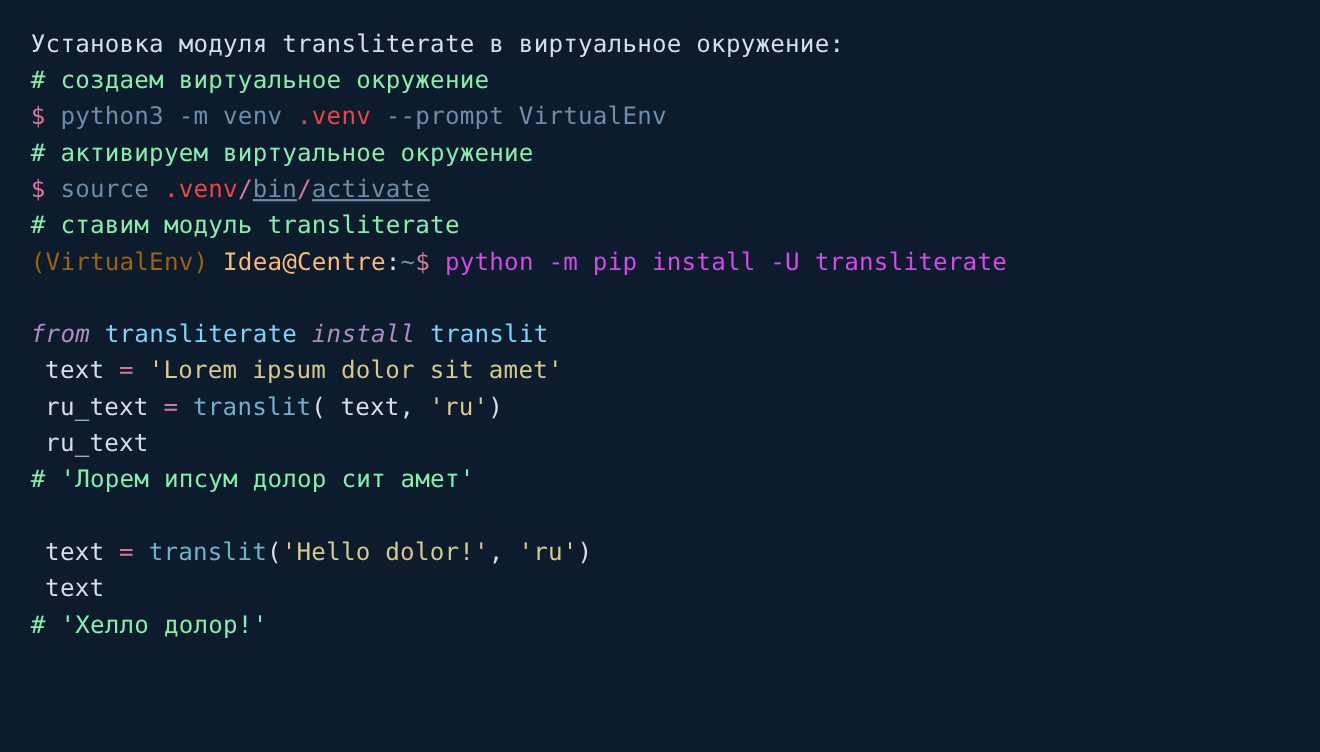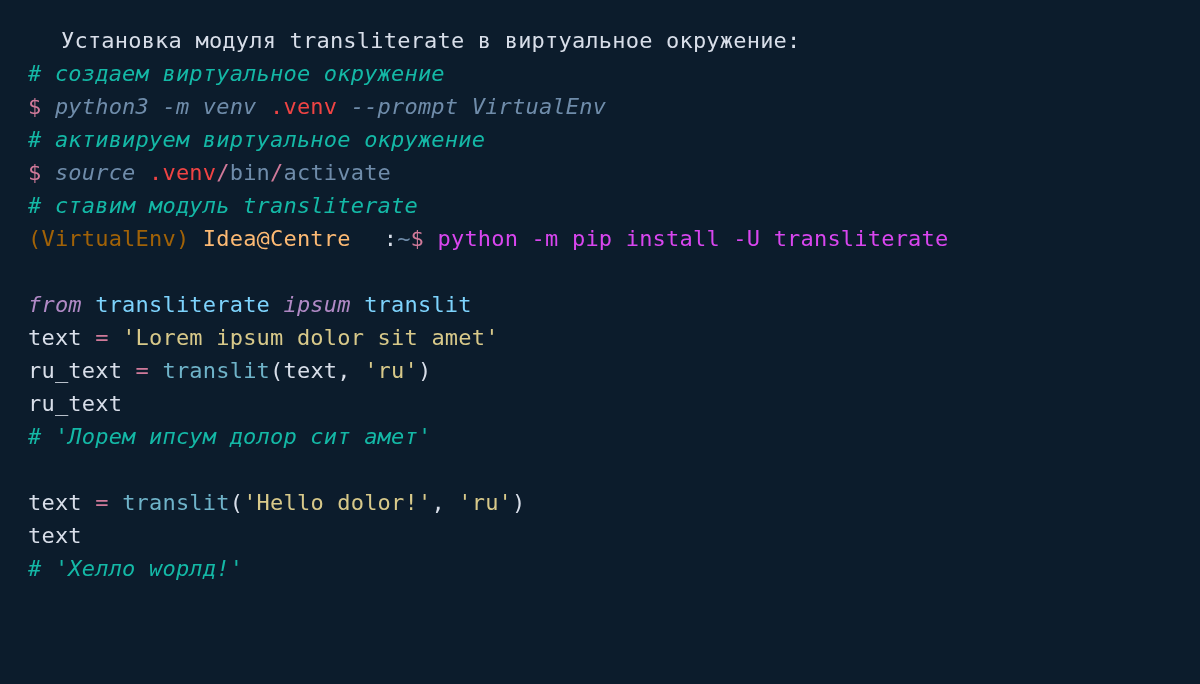--- a/index.html
+++ b/index.html
@@ -13,51 +13,51 @@
   pre.code {
     margin: 0;
     padding: 24px 28px;
     font-family: "Menlo", "Consolas", "DejaVu Sans Mono", monospace;
     font-size: 22px;
     line-height: 33px;
     font-weight: 500;
     white-space: pre;
     letter-spacing: 0.2px;
   }
-  .c-plain   { color: #d8dee9; margin-left: 33px; }
-  .c-comment { color: #14b8a6; font-style: italic; }
+  .c-plain   { color: #d8dee9; }
+  .c-comment { color: #86efac; }
   .c-prompt  { color: #d17a9a; }
-  .c-cmd     { color: #6f8caa; font-style: italic; }
+  .c-cmd     { color: #6f8caa; }
   .c-white   { color: #ef4444; }
-  .c-path    { color: #6f8caa; }
+  .c-path    { color: #6f8caa; text-decoration: underline; }
   .c-slash   { color: #d17a9a; }
   .c-envps   { color: #a16207; }
   .c-host    { color: #fdba74; }
   .c-tilde   { color: #6f8caa; }
   .c-pipcmd  { color: #d946ef; }
   .c-kw      { color: #b089c5; font-style: italic; }
   .c-mod     { color: #7dd3fc; }
-  .c-var     { color: #d8dee9; }
+  .c-var     { color: #d8dee9; margin-left: 13px; }
   .c-op      { color: #d17a9a; }
   .c-str     { color: #d8c98a; }
   .c-func    { color: #6fb3c9; }
   .c-paren   { color: #d8dee9; }
 </style>
 </head>
 <body>
 
 <pre class="code"><span class="c-plain">Установка модуля transliterate в виртуальное окружение:</span>
 <span class="c-comment"># создаем виртуальное окружение</span>
 <span class="c-prompt">$ </span><span class="c-cmd">python3 -m venv </span><span class="c-white">.venv</span><span class="c-cmd"> --prompt VirtualEnv</span>
 <span class="c-comment"># активируем виртуальное окружение</span>
 <span class="c-prompt">$ </span><span class="c-cmd">source </span><span class="c-white">.venv</span><span class="c-slash">/</span><span class="c-path">bin</span><span class="c-slash">/</span><span class="c-path">activate</span>
 <span class="c-comment"># ставим модуль transliterate</span>
 <span class="c-envps">(VirtualEnv) </span><span class="c-host">Idea@Centre</span><span class="c-plain">:</span><span class="c-tilde">~</span><span class="c-prompt">$ </span><span class="c-pipcmd">python -m pip install -U transliterate</span>
 
-<span class="c-kw">from</span><span> </span><span class="c-mod">transliterate</span><span> </span><span class="c-kw">ipsum</span><span> </span><span class="c-mod">translit</span>
+<span class="c-kw">from</span><span> </span><span class="c-mod">transliterate</span><span> </span><span class="c-kw">install</span><span> </span><span class="c-mod">translit</span>
 <span class="c-var">text</span><span> </span><span class="c-op">=</span><span> </span><span class="c-str">'Lorem ipsum dolor sit amet'</span>
 <span class="c-var">ru_text</span><span> </span><span class="c-op">=</span><span> </span><span class="c-func">translit</span><span class="c-paren">(</span><span class="c-var">text</span><span class="c-paren">, </span><span class="c-str">'ru'</span><span class="c-paren">)</span>
 <span class="c-var">ru_text</span>
 <span class="c-comment"># 'Лорем ипсум долор сит амет'</span>
 
 <span class="c-var">text</span><span> </span><span class="c-op">=</span><span> </span><span class="c-func">translit</span><span class="c-paren">(</span><span class="c-str">'Hello dolor!'</span><span class="c-paren">, </span><span class="c-str">'ru'</span><span class="c-paren">)</span>
 <span class="c-var">text</span>
-<span class="c-comment"># 'Хелло wорлд!'</span></pre>
+<span class="c-comment"># 'Хелло долор!'</span></pre>
 
 </body></html>

